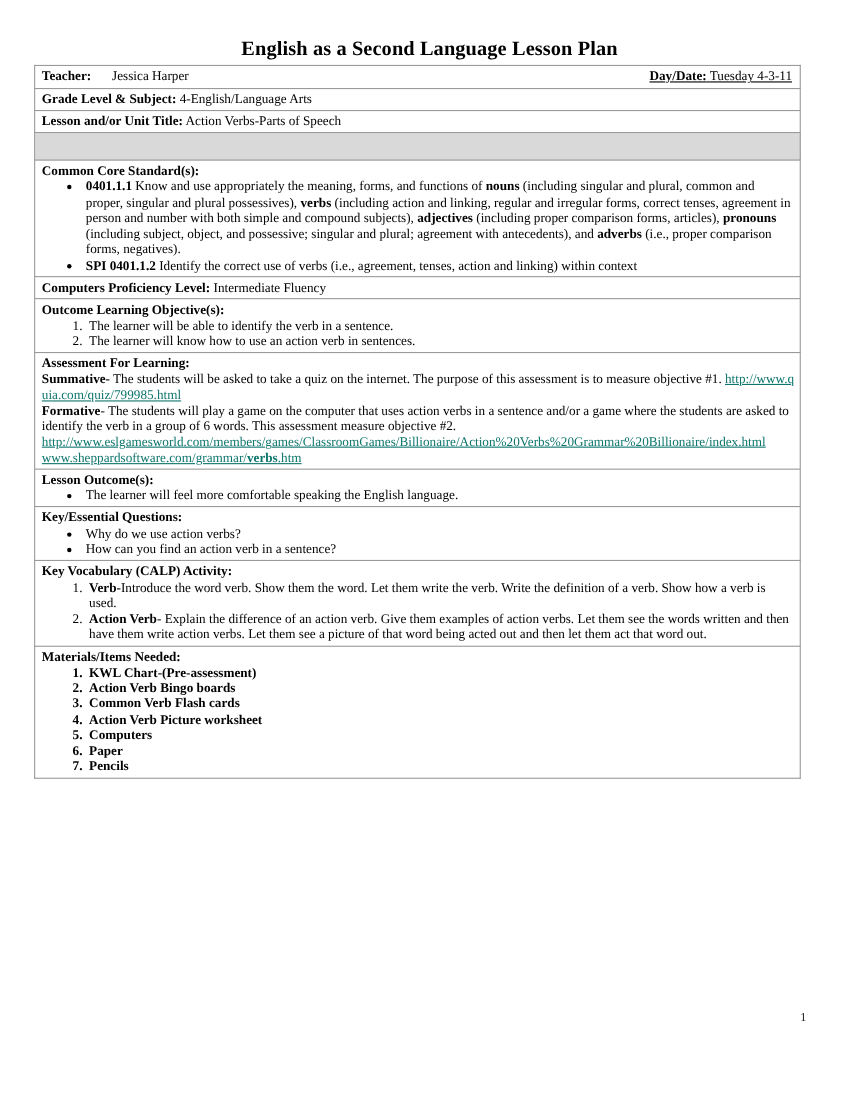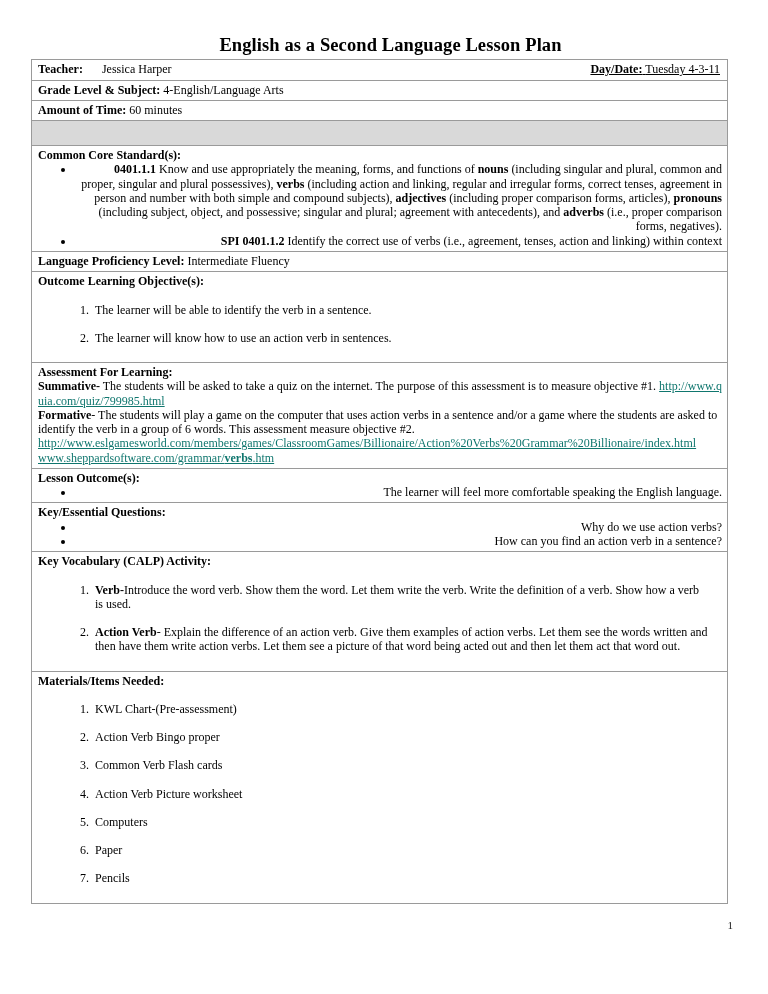--- a/index.html
+++ b/index.html
@@ -54,27 +54,27 @@
     align-items: baseline;
   }
   .teacher-left .val { margin-left: 19px; }
   .teacher-right { padding-right: 2px; text-decoration: underline; }
   .val { font-weight: normal; }
   ul.bul {
     margin: 0 0 0 0;
     padding-left: 37px;
     list-style-type: disc;
   }
-  ul.bul li { margin: 0; padding-left: 3px; text-align: right; }
+  ul.bul li { margin: 0; padding-left: 3px; }
   ol.num {
     margin: 0;
     padding-left: 40px;
   }
-  ol.num li { margin: 14px; padding-left: 3px; }
-  ol.num.bold-items li { font-weight: normal; }
+  ol.num li { margin: 0; padding-left: 3px; }
+  ol.num.bold-items li { font-weight: bold; }
   a.link, .link {
     color: #0f766e;
     text-decoration: underline;
     word-break: break-all;
   }
   .cell-pad-b { padding-bottom: 14px; }
   .cell-pad-b2 { padding-bottom: 19px; }
   .cell-pad-b3 { padding-bottom: 9px; }
   .page-num {
     position: absolute;
@@ -109,45 +109,45 @@
         </td>
       </tr>
 
       <tr>
         <td>
           <span class="lbl">Grade Level &amp; Subject:</span>
           <span class="val">4-English/Language Arts</span>
         </td>
       </tr>
 
-
-      <tr>
-        <td>
-          <span class="lbl">Amount of Time:</span>
-          <span class="val">60 minutes</span>
-        </td>
-      </tr>
+      <tr>
+        <td>
+          <span class="lbl">Lesson and/or Unit Title:</span>
+          <span class="val">Action Verbs-Parts of Speech</span>
+        </td>
+      </tr>
+
 
       <tr class="spacer-row">
         <td></td>
       </tr>
 
       <tr>
         <td class="cell-pad-b3">
           <div class="lbl">Common Core Standard(s):</div>
           <ul class="bul">
             <li><b>0401.1.1</b><span id="std0"><span> Know and use appropriately the meaning, forms, and functions of </span><b>nouns</b><span> (including singular and plural, common and proper, singular and plural possessives), </span><b>verbs</b><span> (including action and linking, regular and irregular forms, correct tenses, agreement in person and number with both simple and compound subjects), </span><b>adjectives</b><span> (including proper comparison forms, articles), </span><b>pronouns</b><span> (including subject, object, and possessive; singular and plural; agreement with antecedents), and </span><b>adverbs</b><span> (i.e., proper comparison forms, negatives).</span></span></li>
             <li><b>SPI 0401.1.2</b><span id="std1"><span> Identify the correct use of verbs (i.e., agreement, tenses, action and linking) within context</span></span></li>
           </ul>
         </td>
       </tr>
 
       <tr>
         <td>
-          <span class="lbl">Language Proficiency Level:</span>
+          <span class="lbl">Computers Proficiency Level:</span>
           <span class="val">Intermediate Fluency</span>
         </td>
       </tr>
 
       <tr>
         <td class="cell-pad-b">
           <div class="lbl">Outcome Learning Objective(s):</div>
           <ol class="num">
             <li>The learner will be able to identify the verb in a sentence.</li>
             <li>The learner will know how to use an action verb in sentences.</li>
@@ -196,21 +196,21 @@
             <li><b>Action Verb</b><span>- Explain the difference of an action verb. Give them examples of action verbs. Let them see the words written and then have them write action verbs. Let them see a picture of that word being acted out and then let them act that word out.</span></li>
           </ol>
         </td>
       </tr>
 
       <tr>
         <td>
           <div class="lbl">Materials/Items Needed:</div>
           <ol class="num bold-items">
             <li>KWL Chart-(Pre-assessment)</li>
-            <li>Action Verb Bingo proper</li>
+            <li>Action Verb Bingo boards</li>
             <li>Common Verb Flash cards</li>
             <li>Action Verb Picture worksheet</li>
             <li>Computers</li>
             <li>Paper</li>
             <li>Pencils</li>
           </ol>
         </td>
       </tr>
 
     </tbody>

